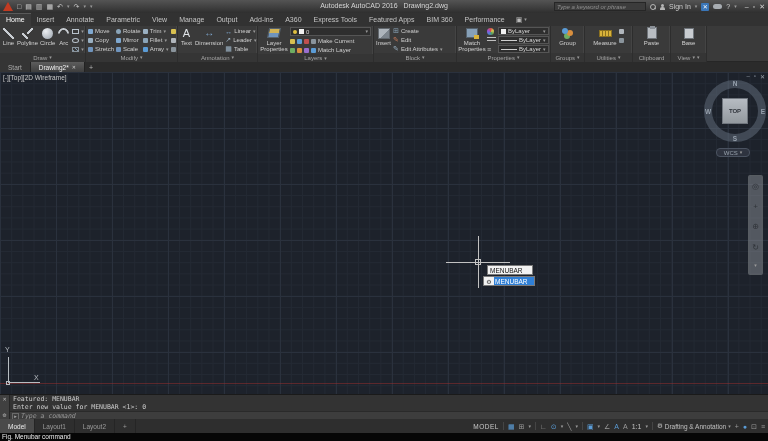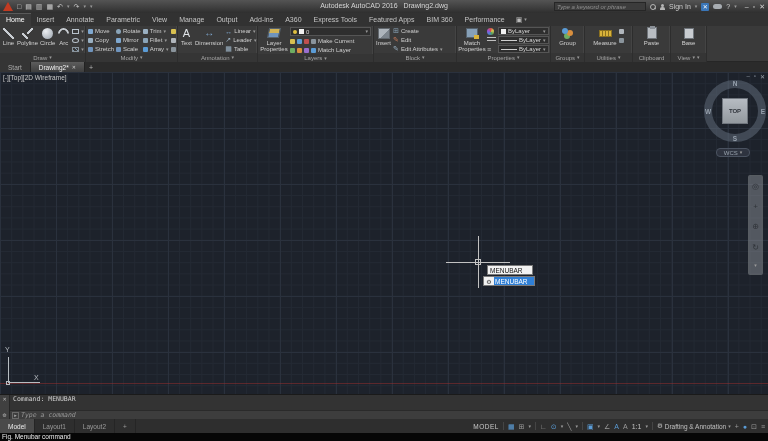--- a/index.html
+++ b/index.html
@@ -641,21 +641,22 @@
   <span class="ucs-lab" style="left:5px;top:274px">Y</span>
   <span class="ucs-lab" style="left:34px;top:302px">X</span>
 </div>
 
 <div id="cmdpanel">
   <div id="cmd-strip">
     <span>✕</span>
     <span>⚙</span>
   </div>
   <div id="cmd-main">
-    <div class="cmd-hist">Command: MENUBAR</div>
+    <div class="cmd-hist">Featured: MENUBAR</div>
+    <div class="cmd-hist">Enter new value for MENUBAR &lt;1&gt;: 0</div>
     <div id="cmd-inputrow">
       <span id="cmd-prompt-ic">▸</span>
       <input id="cmd-input" placeholder="Type a command" style="">
     </div>
   </div>
 </div>
 
 <div id="statusbar">
   <div class="ltab active">Model</div>
   <div class="ltab">Layout1</div>

